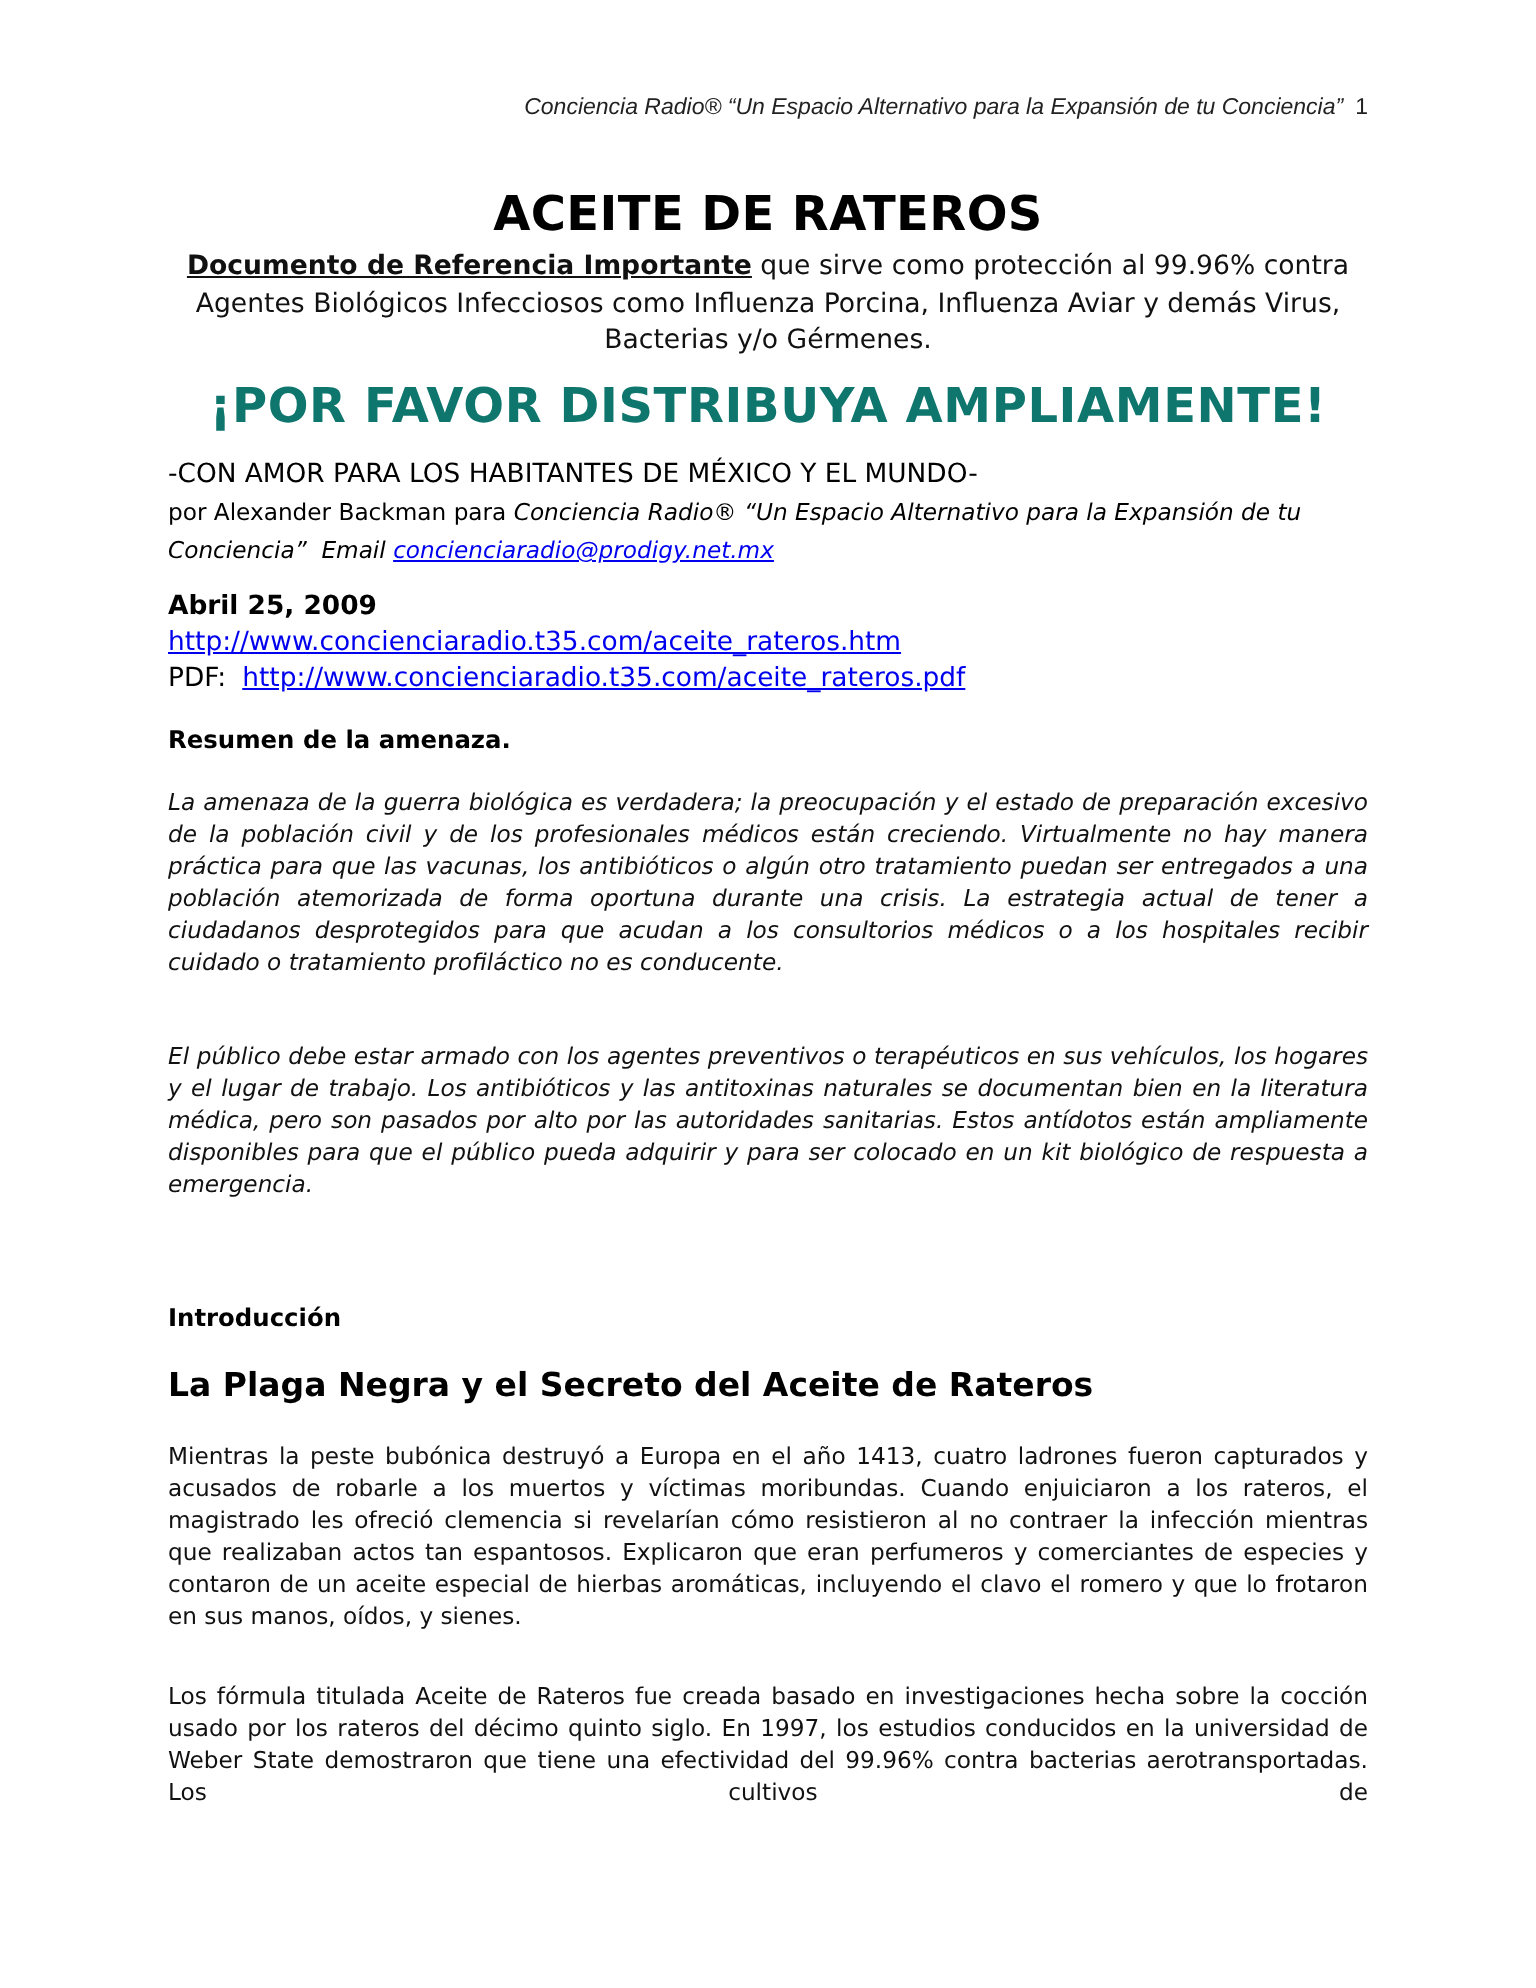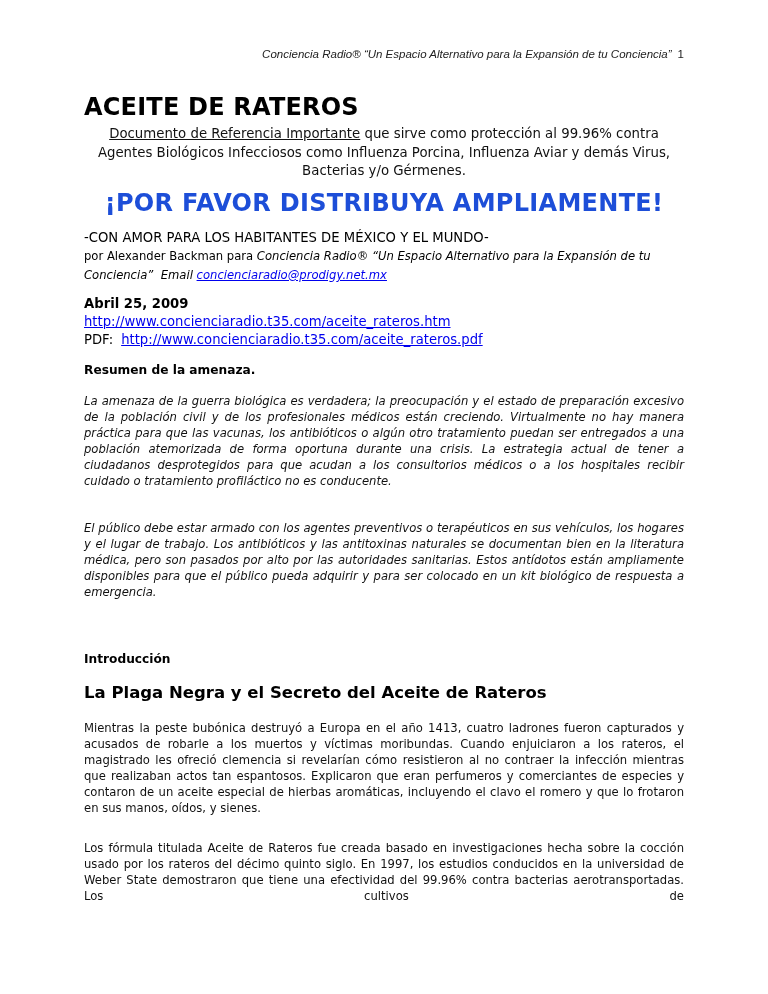--- a/index.html
+++ b/index.html
@@ -40,46 +40,46 @@
     .page-header .page-num { font-style: normal; margin-left: 6px; }
     .page-header .hdr-line2 { font-size: 11.5px; }
     .page-header .revised { margin-left: 4px; }
 
     
     .title {
       position: absolute;
       top: 92px;
       left: 0;
       width: 600px;
-      text-align: left;
+      text-align: center;
       font-family: "DejaVu Sans", sans-serif;
       font-weight: bold;
       font-size: 24px;
       line-height: 30px;
       letter-spacing: 0.2px;
     }
     .subtitle {
       position: absolute;
       top: 125px;
       left: 0;
       width: 600px;
       text-align: center;
       font-size: 13.3px;
       line-height: 18.5px;
       color: #111;
     }
-    .subtitle .u { text-decoration: underline; }
+    .subtitle .u { text-decoration: underline; font-weight: bold; }
 
     .distribute {
       position: absolute;
       top: 187px;
       left: 0;
       width: 600px;
       text-align: center;
-      color: #1d4ed8;
+      color: #0f766e;
       font-weight: bold;
       font-size: 24px;
       line-height: 32px;
       letter-spacing: 0.3px;
     }
 
     .love {
       position: absolute;
       top: 229px;
       left: 0;

